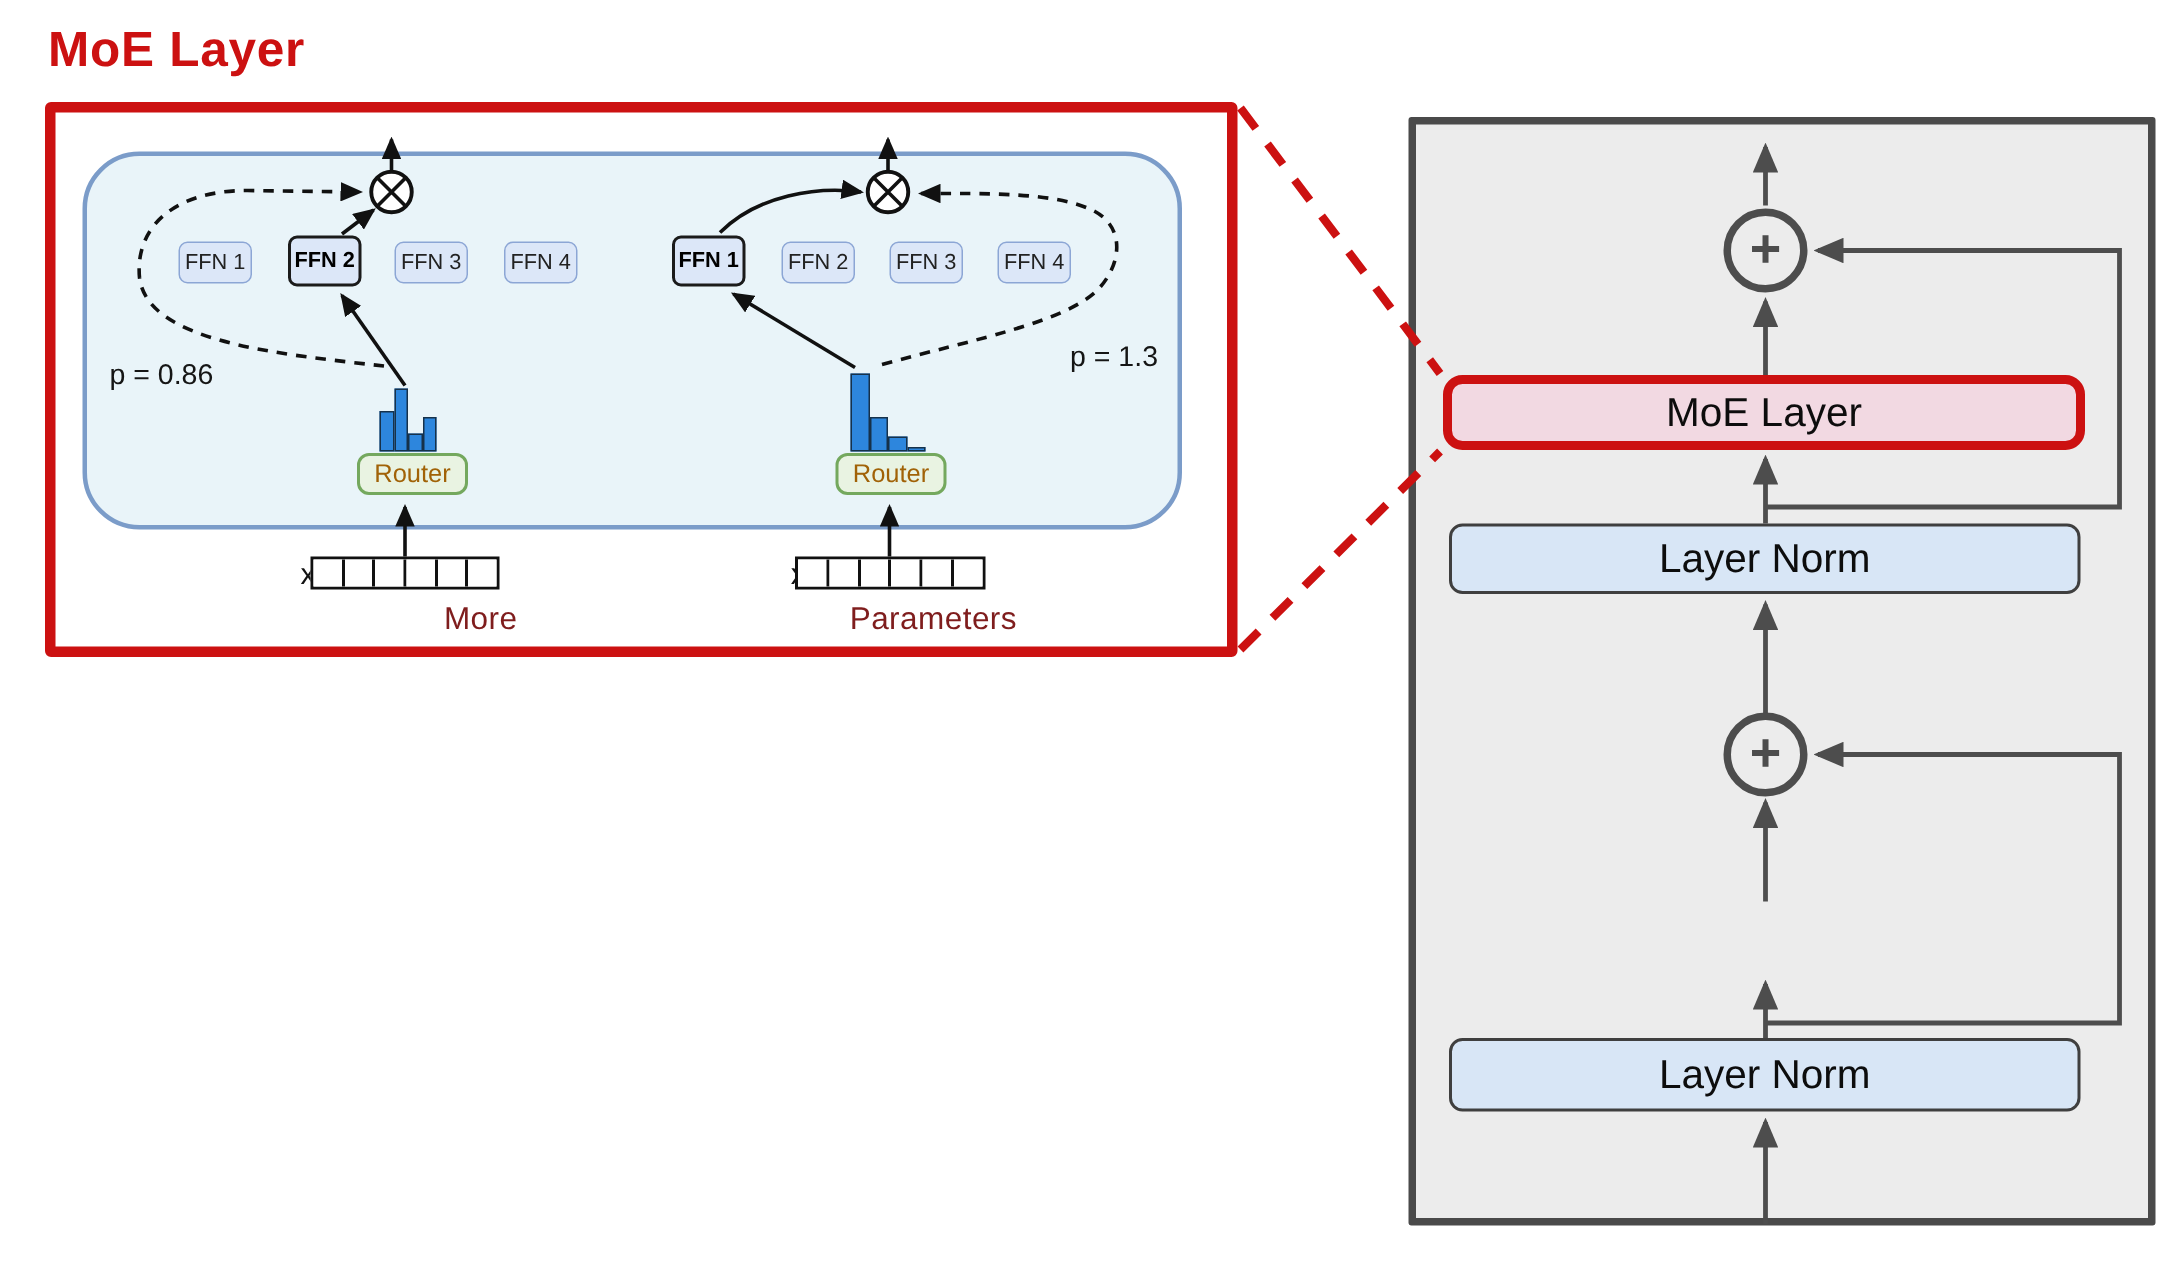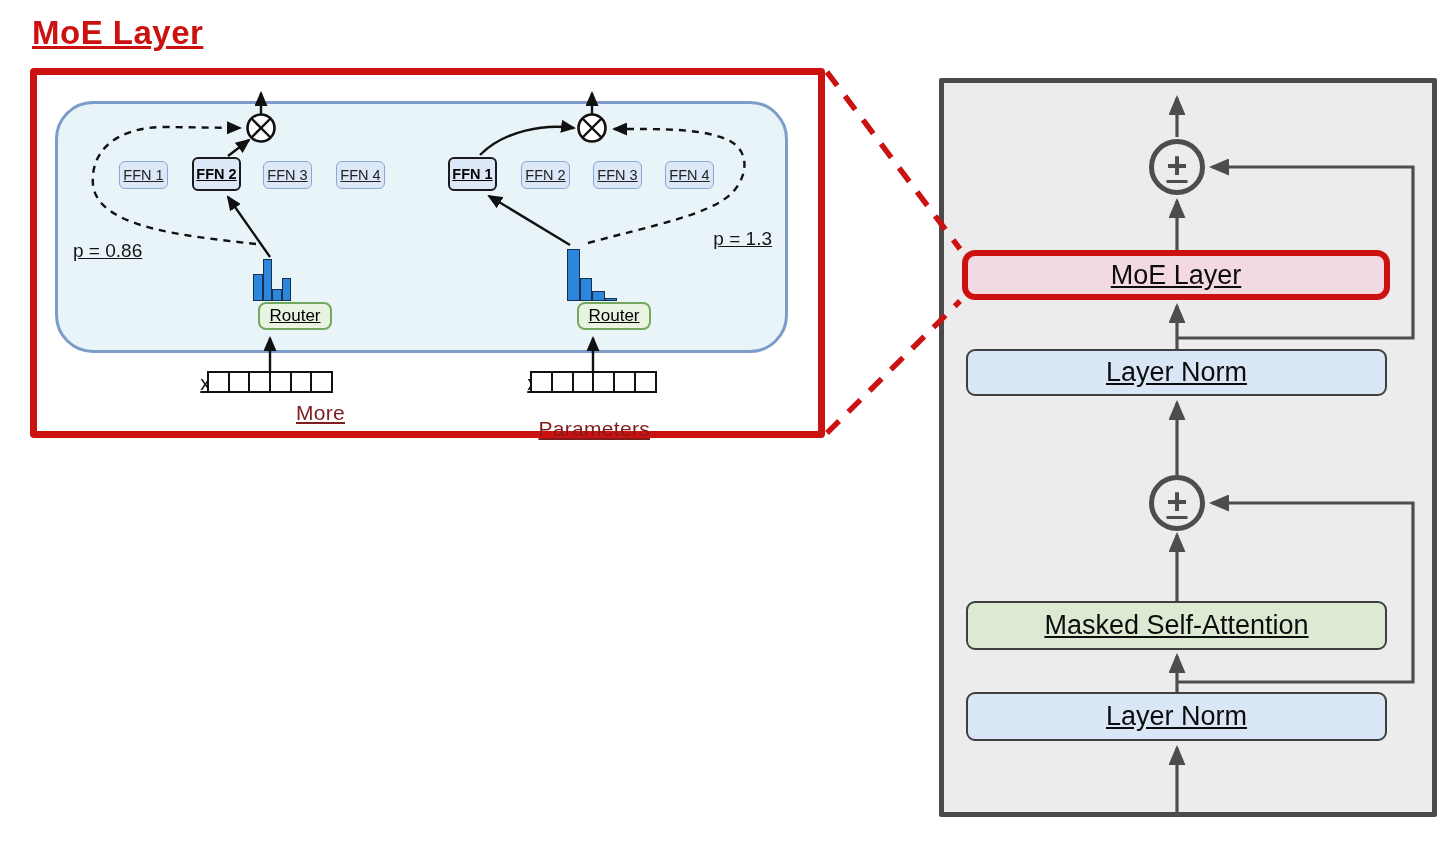--- a/index.html
+++ b/index.html
@@ -1,20 +1,20 @@
 <!DOCTYPE html>
 <html style="--accent: #cc1111; --expert_fill: #dce7f8; --expert_border: #8ca6d5; --selected_border: #1b1b1b; --router_fill: #e9f3e2; --router_border: #74a85e; --bar_fill: #2d86dd; --bar_border: #16314a; --container_fill: #e9f4f9; --container_border: #7b9cc9; --panel_fill: #ececec; --panel_border: #4a4a4a; --arrow_dark: #111111; --arrow_gray: #4d4d4d; --moe_fill: #f2d9e2; --layernorm_fill: #d8e6f6; --attention_fill: #dcead3; --block_border: #3f3f3f;"><head>
 <meta charset="utf-8">
 <style>
   html,body{margin:0;padding:0;background:#ffffff;}
   .stage{
     position:relative;width:1456px;height:841px;background:#ffffff;overflow:hidden;
     font-family:"Liberation Sans", sans-serif;color:#111;
   }
-  .abs{position:absolute;box-sizing:border-box;text-decoration:underline;}
+  .abs{position:absolute;box-sizing:border-box;}
 
   
   .moe-title{
     left:32px;top:14px;font-size:33px;font-weight:bold;color:var(--accent);
     letter-spacing:0.5px;
   }
   .detail-frame{
     left:30px;top:68px;width:795px;height:370px;
     border:7px solid var(--accent);border-radius:4px;background:#fff;z-index:0;
   }
@@ -32,21 +32,21 @@
   }
   .expert.selected{
     top:157px;height:34px;border:2.6px solid var(--selected_border);
     font-weight:bold;color:#000;
   }
   .router{
     top:302px;width:74px;height:28px;z-index:2;
     background:var(--router_fill);
     border:2px solid var(--router_border);border-radius:8px;
     display:flex;align-items:center;justify-content:center;
-    font-size:17px;color:#000000;margin-left:20px;
+    font-size:17px;color:#a16207;
   }
   .bars{
     top:231px;height:70px;display:flex;align-items:flex-end;z-index:2;
   }
   .bar{
     width:9.6px;background:var(--bar_fill);
     border:1.6px solid var(--bar_border);box-sizing:border-box;
   }
   .bars-wide .bar{width:12.5px;}
   .prob-label{font-size:19px;color:#151515;z-index:2;}
@@ -199,22 +199,21 @@
   <div class="abs router" style="left:557px;">Router</div>
   <div class="abs token-label" style="left:492px;">x₂</div>
   <div class="abs token-row" style="left:530px;width:127px;">
       <div class="token-cell"></div>
       <div class="token-cell"></div>
       <div class="token-cell"></div>
       <div class="token-cell"></div>
       <div class="token-cell"></div>
       <div class="token-cell"></div>
     </div>
-  <div class="abs caption" style="left:480px;width:170px;margin-top:16px;">Parameters</div>
+  <div class="abs caption" style="left:508px;width:170px;">Parameters</div>
 
   <div class="abs add-node add-top">+</div>
   <div class="abs block block-moe">MoE Layer</div>
   <div class="abs block block-ln-top">Layer Norm</div>
   <div class="abs add-node add-bottom">+</div>
-  <div class="abs block block-attn">Masked Self-Attention</div>
   <div class="abs block block-ln-bottom">Layer Norm</div>
 
 </div>
 
 </body></html>

